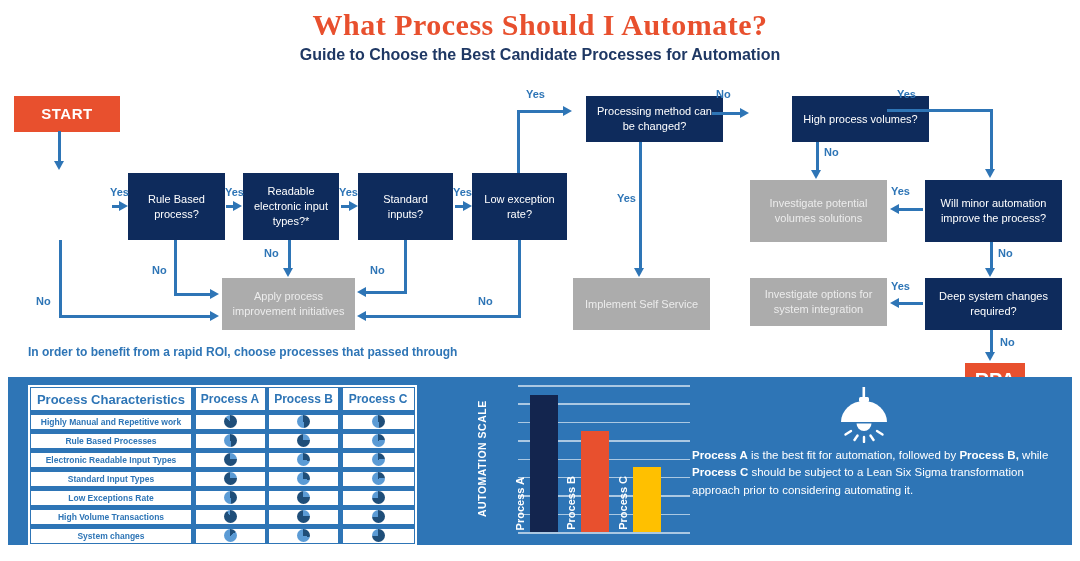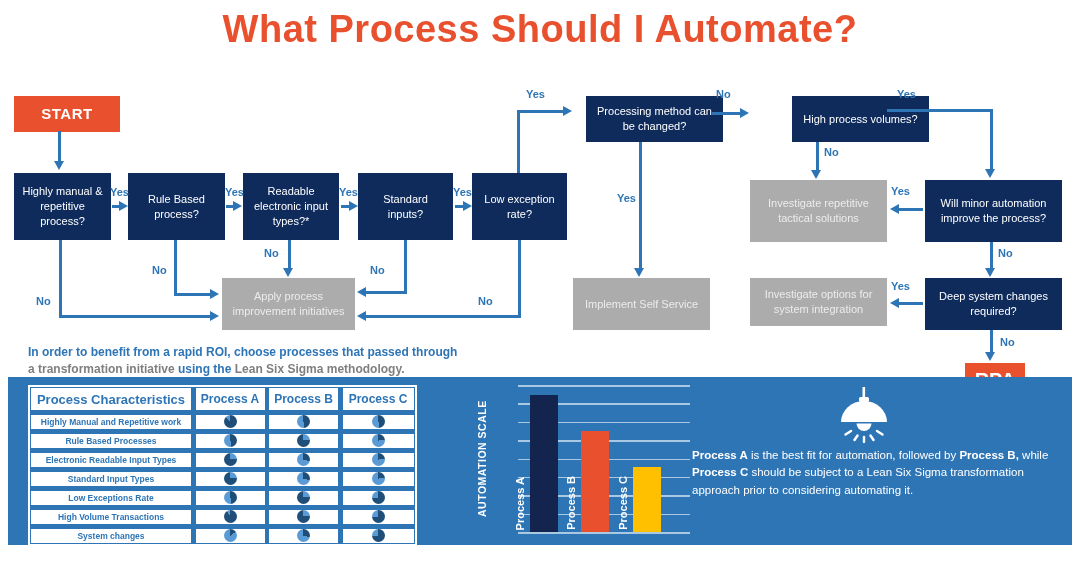--- a/index.html
+++ b/index.html
@@ -1,20 +1,20 @@
 <!DOCTYPE html>
 <html><head>
 <meta charset="utf-8">
 <style>
   html,body{margin:0;padding:0;background:#fff;}
   #canvas{position:relative;width:1080px;height:561px;background:#fff;overflow:hidden;
           font-family:"Liberation Sans",sans-serif;}
   
   .title{position:absolute;left:0;right:0;top:8px;text-align:center;
-         font-size:38px;font-weight:bold;color:#E8502E;letter-spacing:.5px;}
+         font-size:30px;font-weight:bold;color:#E8502E;letter-spacing:.5px;font-family:Liberation Serif, serif;}
   .subtitle{position:absolute;left:0;right:0;top:46px;text-align:center;
             font-size:16px;font-weight:bold;color:#1F3864;}
   
   .box{position:absolute;display:flex;align-items:center;justify-content:center;
        text-align:center;color:#fff;font-size:11px;line-height:1.35;
        padding:2px 6px;box-sizing:border-box;}
   .navy{background:#0E2B5C;}
   .grayb{background:#ACACAC;color:#ECECEC;}
   .startbox{background:#E8502E;font-size:15px;font-weight:bold;letter-spacing:.5px;}
   .rpabox{background:#E8502E;font-size:20px;font-weight:bold;border:2px solid #fff;}
@@ -56,30 +56,30 @@
   .lamp{position:absolute;left:838px;top:387px;}
   .insight{position:absolute;left:692px;top:447px;width:380px;text-align:left;
            color:#fff;font-size:11.5px;line-height:1.5;}
 </style>
 </head>
 <body>
 
 <div id="canvas">
 
   <div class="title">What Process Should I Automate?</div>
+  <div class="subtitle">Guide to Choose the Best Candidate Processes for Automation</div>
 
   <div class="box startbox" style="left:14px;top:96px;width:106px;height:36px;">START</div>
-  <div class="box navy" style="left:14px;top:173px;width:97px;height:67px;">Highly manual &amp; repetitive process?</div>
   <div class="box navy" style="left:128px;top:173px;width:97px;height:67px;">Rule Based process?</div>
   <div class="box navy" style="left:243px;top:173px;width:96px;height:67px;">Readable electronic input types?*</div>
   <div class="box navy" style="left:358px;top:173px;width:95px;height:67px;">Standard inputs?</div>
   <div class="box navy" style="left:472px;top:173px;width:95px;height:67px;">Low exception rate?</div>
   <div class="box navy" style="left:586px;top:96px;width:137px;height:46px;">Processing method can be changed?</div>
   <div class="box navy" style="left:792px;top:96px;width:137px;height:46px;">High process volumes?</div>
-  <div class="box grayb" style="left:750px;top:180px;width:137px;height:62px;">Investigate repetitive tactical solutions</div>
+  <div class="box grayb" style="left:750px;top:180px;width:137px;height:62px;">Investigate potential volumes solutions</div>
   <div class="box navy" style="left:925px;top:180px;width:137px;height:62px;">Will minor automation improve the process?</div>
   <div class="box grayb" style="left:573px;top:278px;width:137px;height:52px;">Implement Self Service</div>
   <div class="box grayb" style="left:750px;top:278px;width:137px;height:48px;">Investigate options for system integration</div>
   <div class="box navy" style="left:925px;top:278px;width:137px;height:52px;">Deep system changes required?</div>
   <div class="box grayb" style="left:222px;top:278px;width:133px;height:52px;">Apply process improvement initiatives</div>
   <div class="box rpabox" style="left:963px;top:361px;width:64px;height:39px;">RPA</div>
 
   <div class="vline" style="left:58px;top:131px;height:31px;"></div>
   <div class="arr d" style="left:54px;top:161px;"></div>
 
@@ -154,21 +154,20 @@
   <span class="lbl" style="left:891px;top:280px;">Yes</span>
   <span class="lbl" style="left:1000px;top:336px;">No</span>
   <span class="lbl" style="left:36px;top:295px;">No</span>
   <span class="lbl" style="left:152px;top:264px;">No</span>
   <span class="lbl" style="left:264px;top:247px;">No</span>
   <span class="lbl" style="left:370px;top:264px;">No</span>
   <span class="lbl" style="left:478px;top:295px;">No</span>
 
   <div class="roi">
     <div><span class="seg-blue">In order to benefit from a rapid ROI, choose processes that passed through</span></div>
-    <div><span class="seg-gray">a transformation initiative </span><span class="seg-blue"> using the </span><span class="seg-gray">Lean Six Sigma methodology.</span></div>
   </div>
 
   <div class="panel"></div>
 
   <div class="ptable">
     <div class="t-cell t-h1">Process Characteristics</div>
     <div class="t-cell t-h">Process A</div>
     <div class="t-cell t-h">Process B</div>
     <div class="t-cell t-h">Process C</div>
   <div class="t-cell t-label">Highly Manual and Repetitive work</div>

